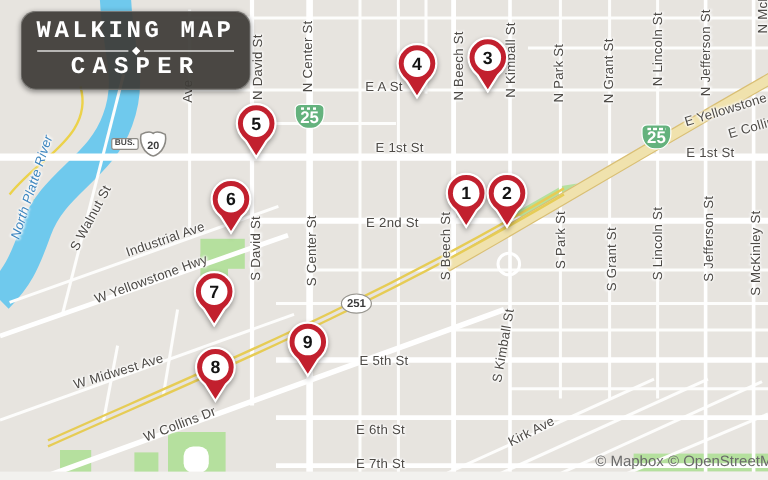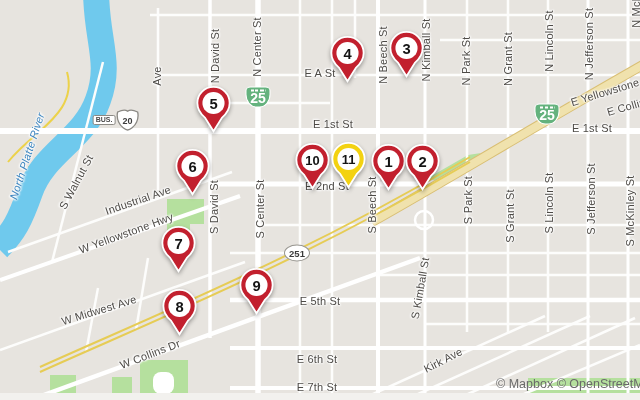--- a/index.html
+++ b/index.html
@@ -225,27 +225,26 @@
       <div class="pin" style="left: 160.5px; top: 287.5px;"><svg width="37" height="48" viewBox="0 0 40 52">
           <path d="M20 2C10.3 2 2.5 9.8 2.5 19.5c0 6.4 3.3 11.6 8.2 15.8L20 50l9.3-14.7c4.9-4.2 8.2-9.4 8.2-15.8C37.5 9.8 29.7 2 20 2z" fill="#c2202e" stroke="#ffffff" stroke-width="2"></path>
           <circle cx="20" cy="19.5" r="12" fill="#ffffff"></circle>
           <text x="20" y="20.5" text-anchor="middle" dominant-baseline="central" font-size="16" font-weight="bold" fill="#141414" font-family="Liberation Sans, sans-serif">8</text>
         </svg></div>
       <div class="pin" style="left: 237.5px; top: 266.5px;"><svg width="37" height="48" viewBox="0 0 40 52">
           <path d="M20 2C10.3 2 2.5 9.8 2.5 19.5c0 6.4 3.3 11.6 8.2 15.8L20 50l9.3-14.7c4.9-4.2 8.2-9.4 8.2-15.8C37.5 9.8 29.7 2 20 2z" fill="#c2202e" stroke="#ffffff" stroke-width="2"></path>
           <circle cx="20" cy="19.5" r="12" fill="#ffffff"></circle>
           <text x="20" y="20.5" text-anchor="middle" dominant-baseline="central" font-size="16" font-weight="bold" fill="#141414" font-family="Liberation Sans, sans-serif">9</text>
         </svg></div>
-      <div class="pin" style="left: 293.5px; top: 141.5px;"><svg width="37" height="48" viewBox="0 0 40 52">
-          <path d="M20 2C10.3 2 2.5 9.8 2.5 19.5c0 6.4 3.3 11.6 8.2 15.8L20 50l9.3-14.7c4.9-4.2 8.2-9.4 8.2-15.8C37.5 9.8 29.7 2 20 2z" fill="#c2202e" stroke="#ffffff" stroke-width="2"></path>
-          <circle cx="20" cy="19.5" r="12" fill="#ffffff"></circle>
-          <text x="20" y="20.5" text-anchor="middle" dominant-baseline="central" font-size="14" font-weight="bold" fill="#141414" font-family="Liberation Sans, sans-serif">10</text>
-        </svg></div>
-      <div class="pin" style="left: 329.5px; top: 140.5px;"><svg width="37" height="48" viewBox="0 0 40 52">
-          <path d="M20 2C10.3 2 2.5 9.8 2.5 19.5c0 6.4 3.3 11.6 8.2 15.8L20 50l9.3-14.7c4.9-4.2 8.2-9.4 8.2-15.8C37.5 9.8 29.7 2 20 2z" fill="#f3d211" stroke="#ffffff" stroke-width="2"></path>
-          <circle cx="20" cy="19.5" r="12" fill="#ffffff"></circle>
-          <text x="20" y="20.5" text-anchor="middle" dominant-baseline="central" font-size="14" font-weight="bold" fill="#141414" font-family="Liberation Sans, sans-serif">11</text>
-        </svg></div>
-    </div>
-
+    </div>
+
+  <div class="logo">
+    <div class="l1">WALKING MAP</div>
+    <div class="orn">
+      <div class="line"></div>
+        <div class="dia"></div>
+        <div class="line"></div>
+    </div>
+    <div class="l2">CASPER</div>
+  </div>
 
   <div class="attr">© Mapbox © OpenStreetMap</div>
 </div>
 
 </body></html>

